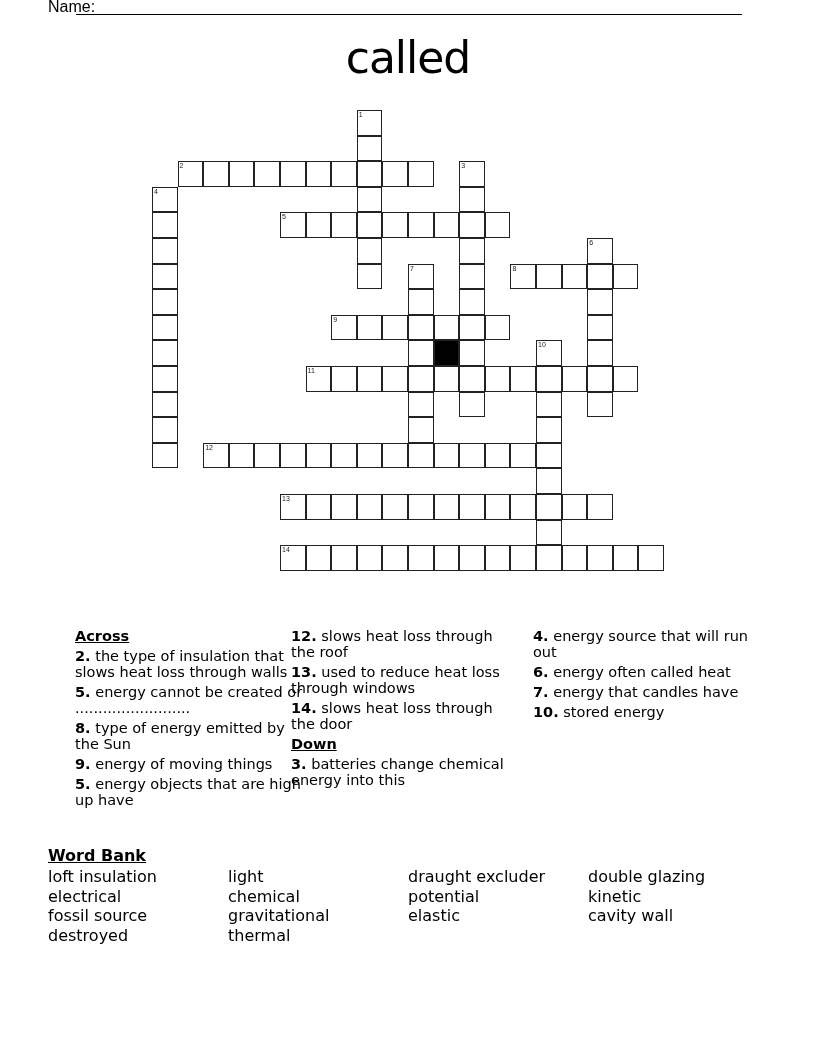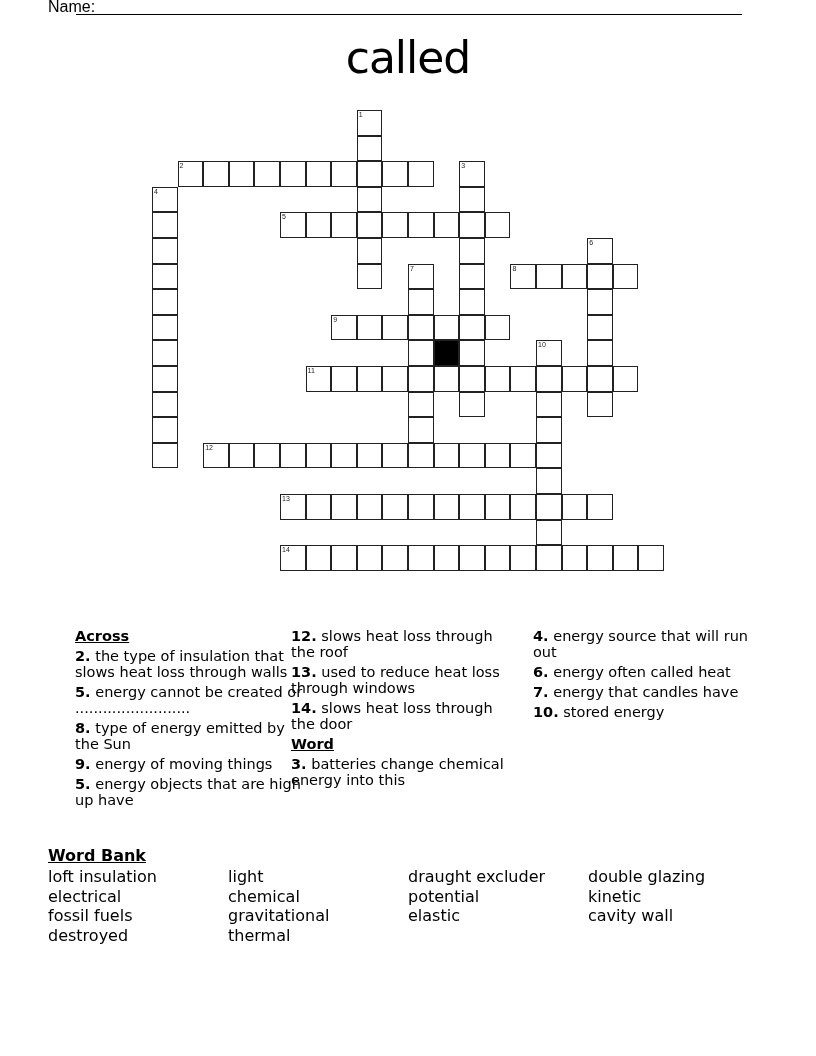--- a/index.html
+++ b/index.html
@@ -195,21 +195,21 @@
   <div class="clue"><b>5.</b> <span>energy cannot be created or .........................</span></div>
   <div class="clue"><b>8.</b> <span>type of energy emitted by the Sun</span></div>
   <div class="clue"><b>9.</b> <span>energy of moving things</span></div>
   <div class="clue"><b>5.</b> <span>energy objects that are high up have</span></div>
 </div>
 
 <div class="clues col2">
   <div class="clue"><b>12.</b> <span>slows heat loss through the roof</span></div>
   <div class="clue"><b>13.</b> <span>used to reduce heat loss through windows</span></div>
   <div class="clue"><b>14.</b> <span>slows heat loss through the door</span></div>
-  <div class="heading">Word</div>
+  <div class="heading">Down</div>
   <div class="clue"><b>3.</b> <span>batteries change chemical energy into this</span></div>
 </div>
 
 <div class="clues col3">
   <div class="clue"><b>4.</b> <span>energy source that will run out</span></div>
   <div class="clue"><b>6.</b> <span>energy often called heat</span></div>
   <div class="clue"><b>7.</b> <span>energy that candles have</span></div>
   <div class="clue"><b>10.</b> <span>stored energy</span></div>
 </div>
 
@@ -217,20 +217,20 @@
   <div class="heading">Word Bank</div>
   <div class="wb-grid">
     <span>loft insulation</span>
     <span>light</span>
     <span>draught excluder</span>
     <span>double glazing</span>
     <span>electrical</span>
     <span>chemical</span>
     <span>potential</span>
     <span>kinetic</span>
-    <span>fossil fuels</span>
+    <span>fossil source</span>
     <span>gravitational</span>
     <span>elastic</span>
     <span>cavity wall</span>
     <span>destroyed</span>
     <span>thermal</span>
   </div>
 </div>
 
 </body></html>

